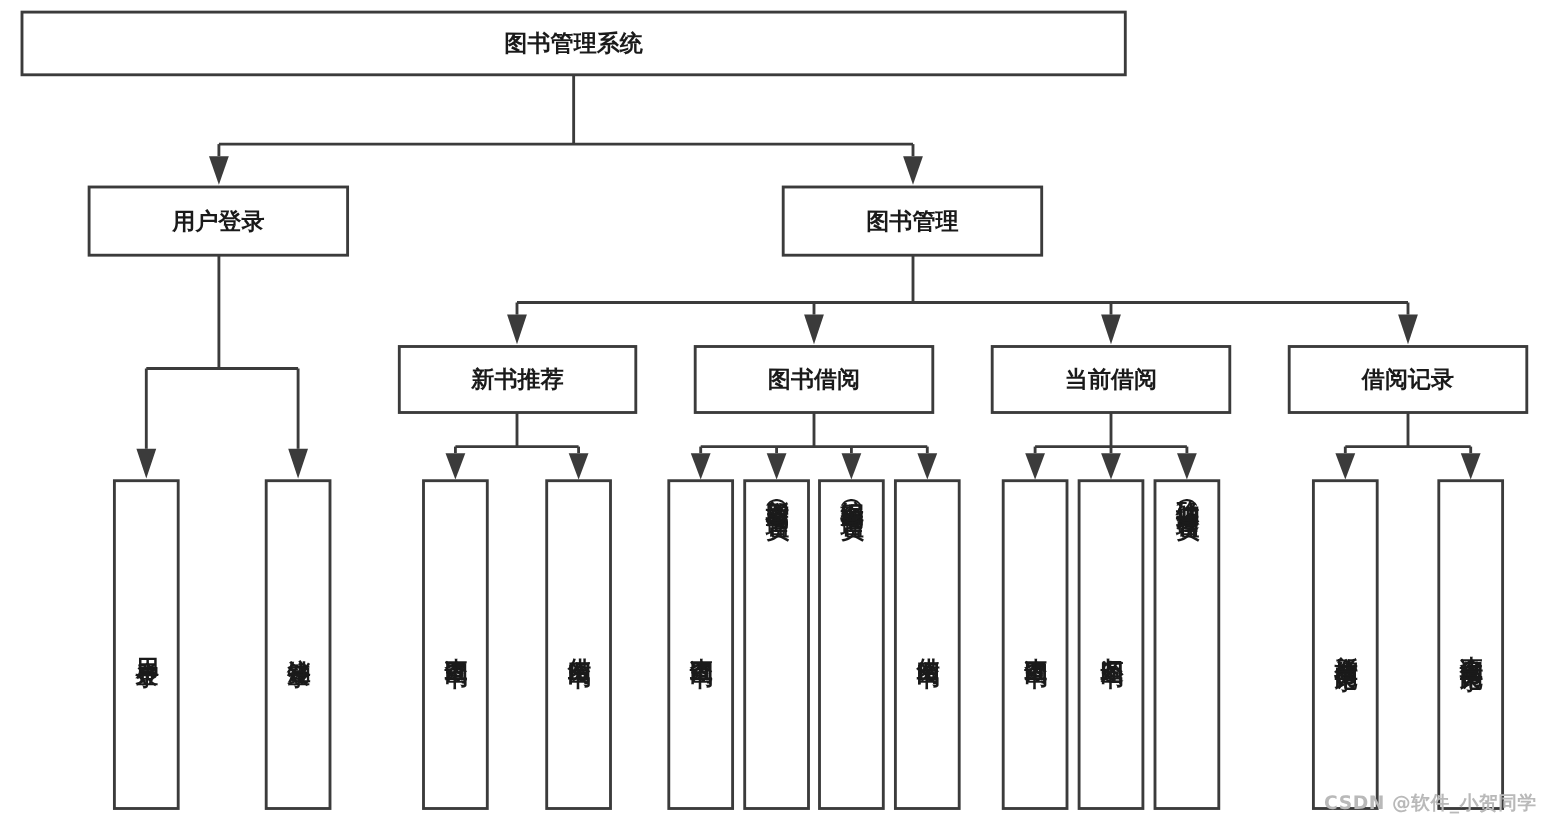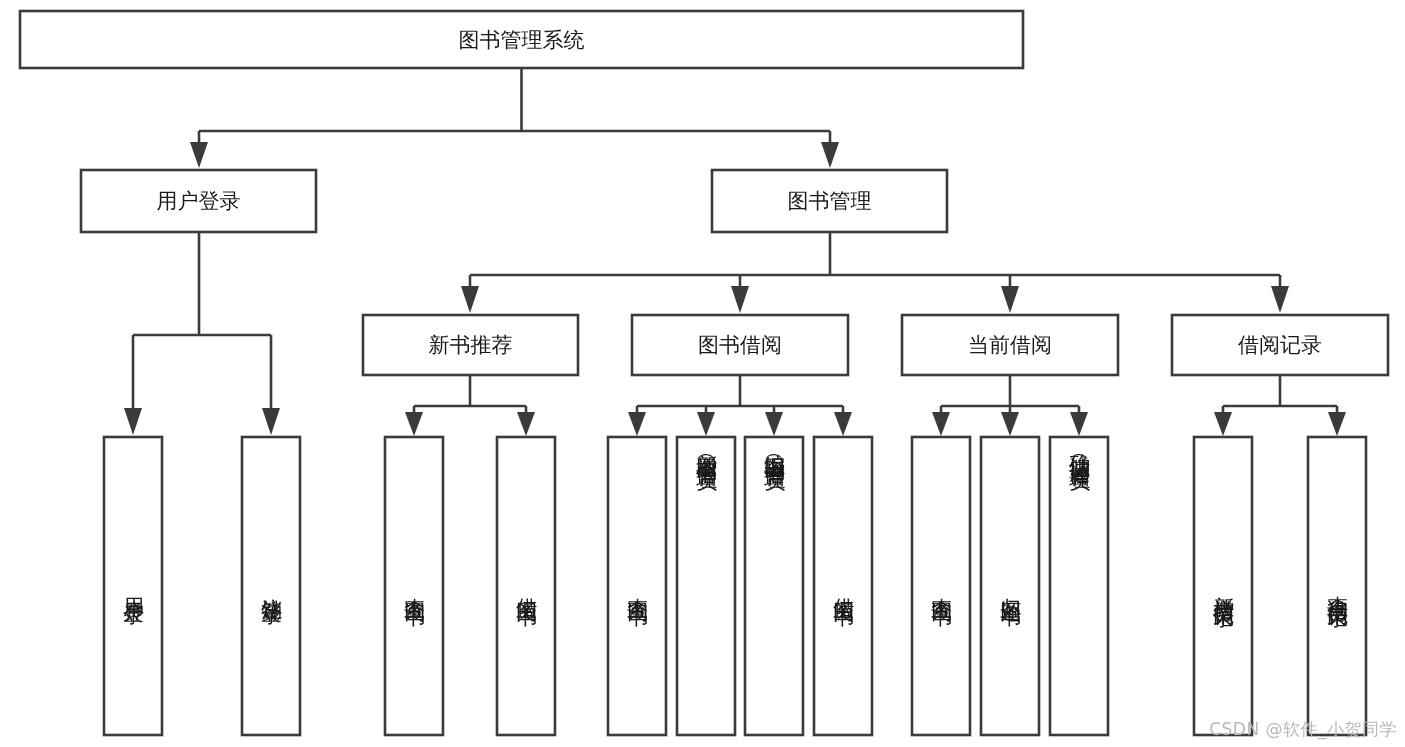--- a/index.html
+++ b/index.html
@@ -11,20 +11,21 @@
     width: 1405px;
     height: 747px;
     font-family: "DejaVu Sans", "Liberation Sans", sans-serif;
     overflow: hidden;
   }
   #diagram-root {
     position: relative;
     width: 1405px;
     height: 747px;
     background: #ffffff;
+    font-weight: bold;
   }
   svg#tree-svg {
     position: absolute;
     left: 0;
     top: 0;
     width: 1405px;
     height: 747px;
   }
   .node-box {
     fill: #ffffff;

